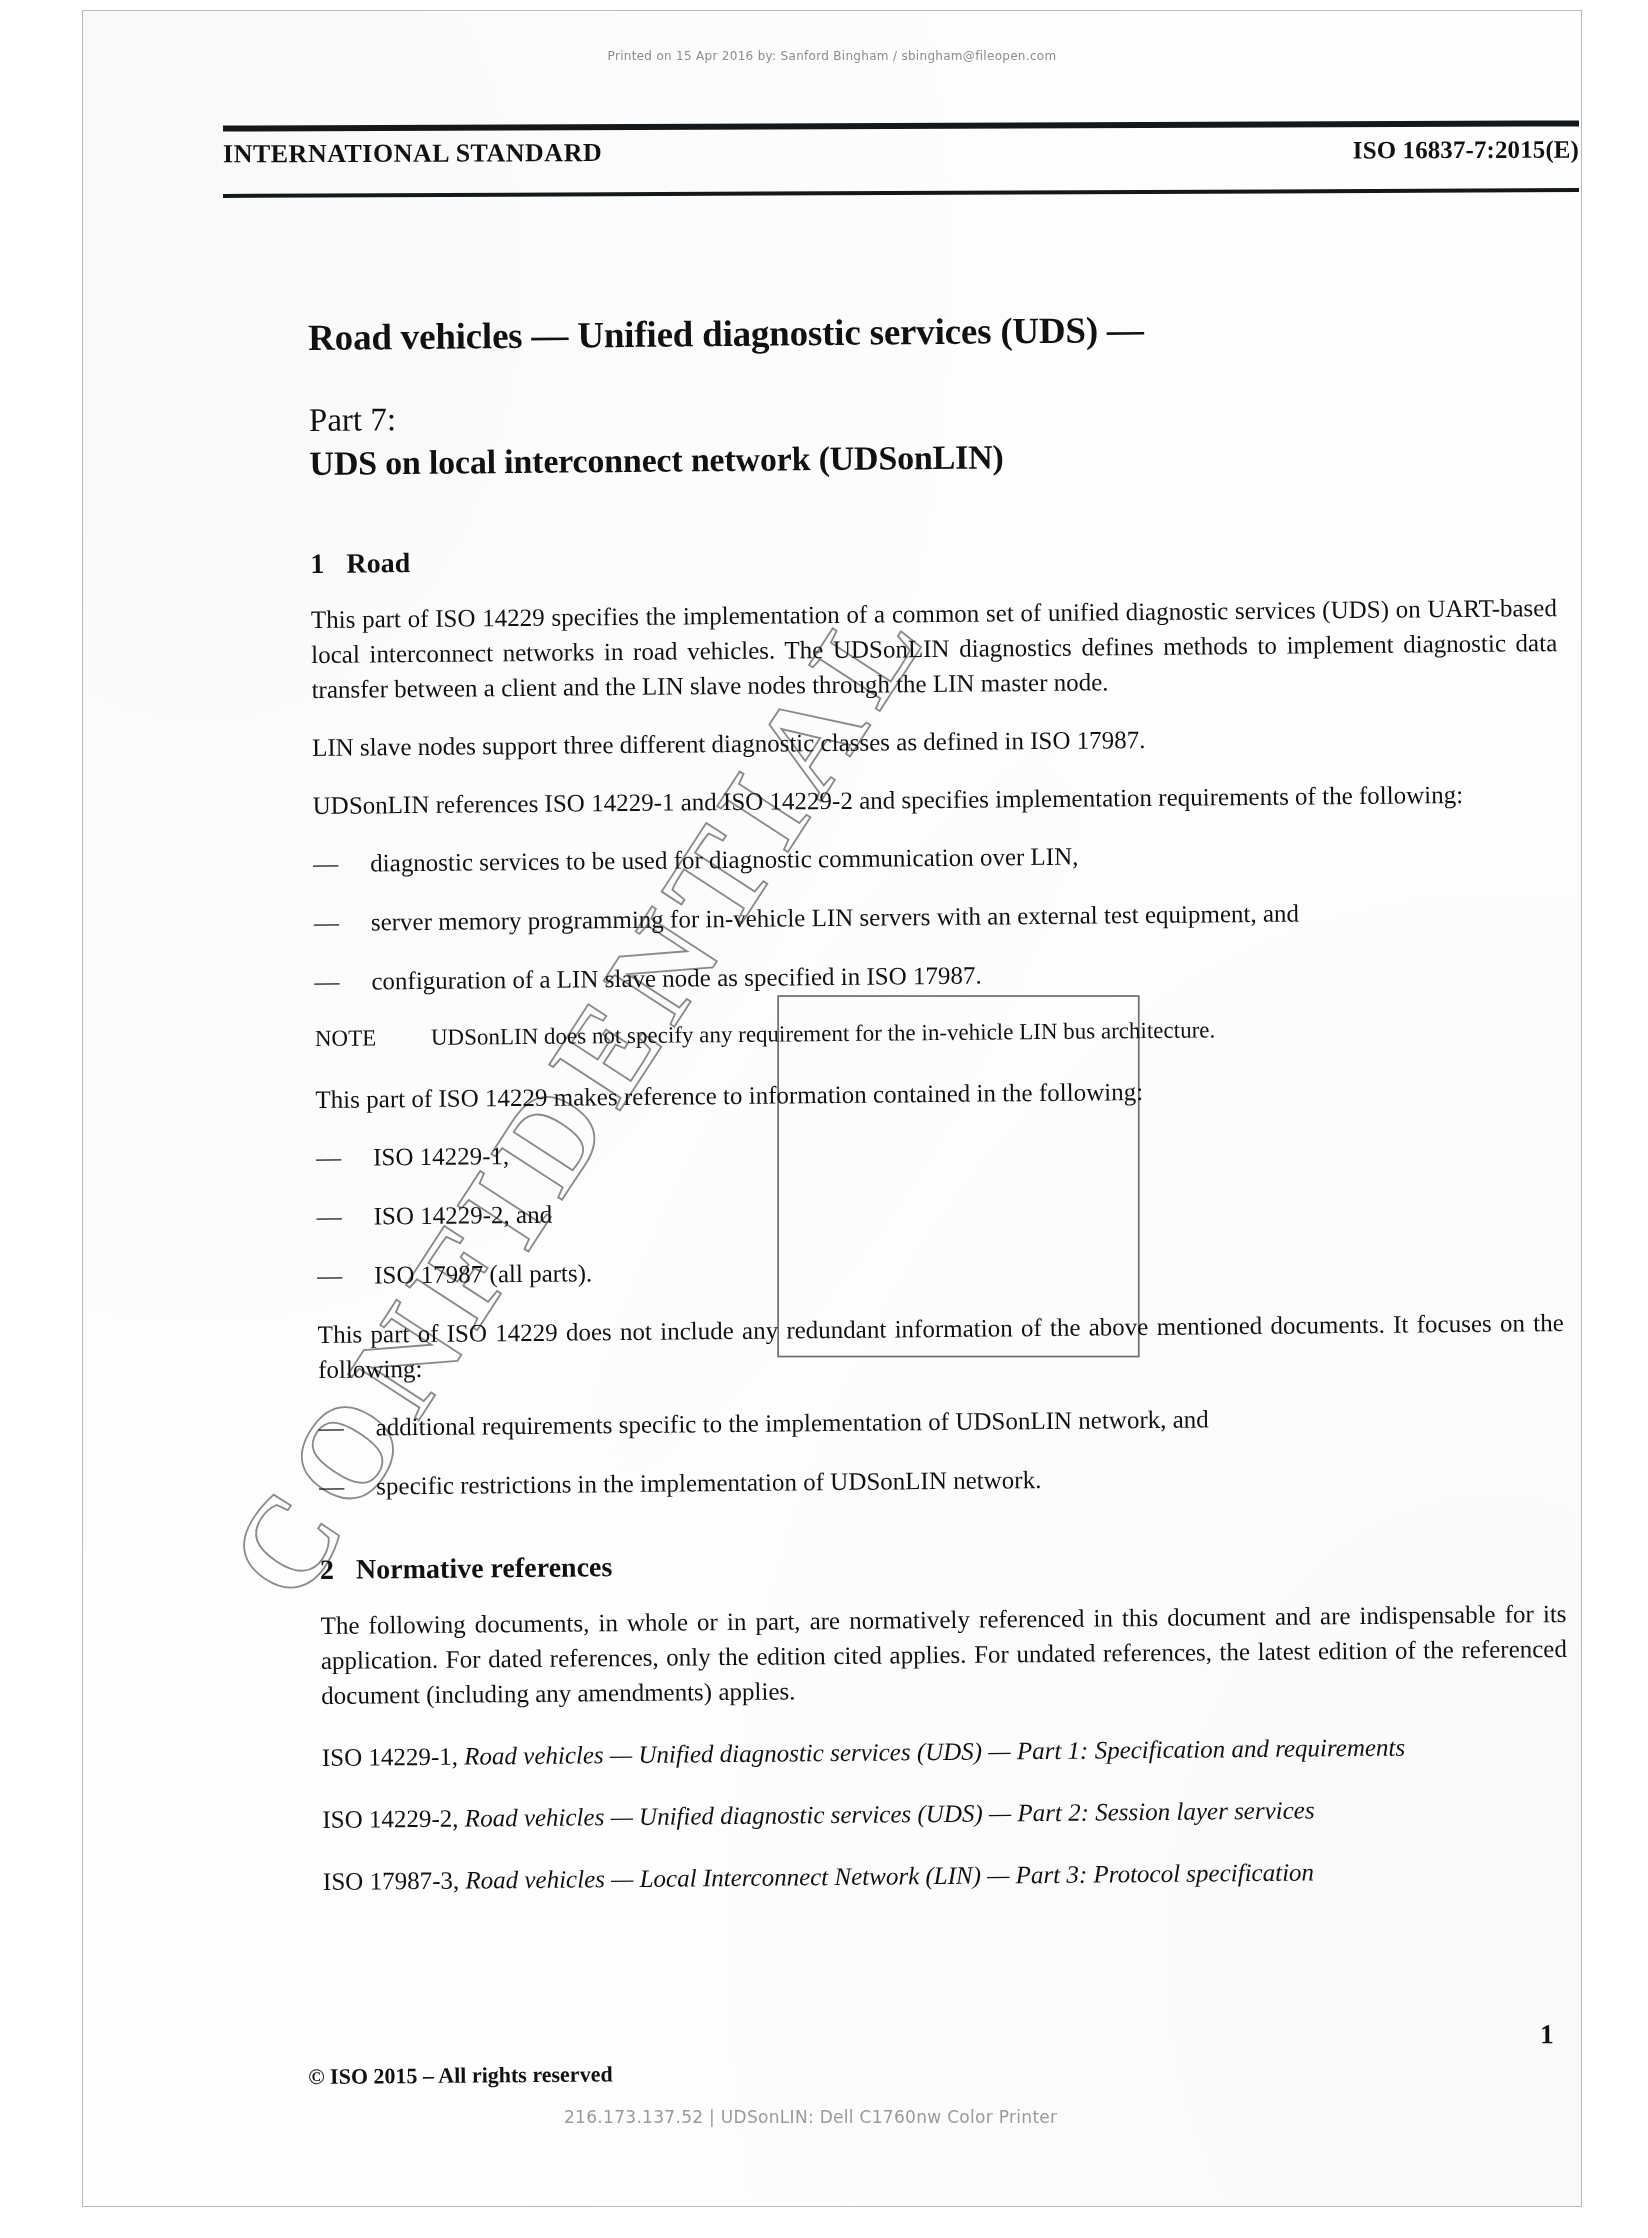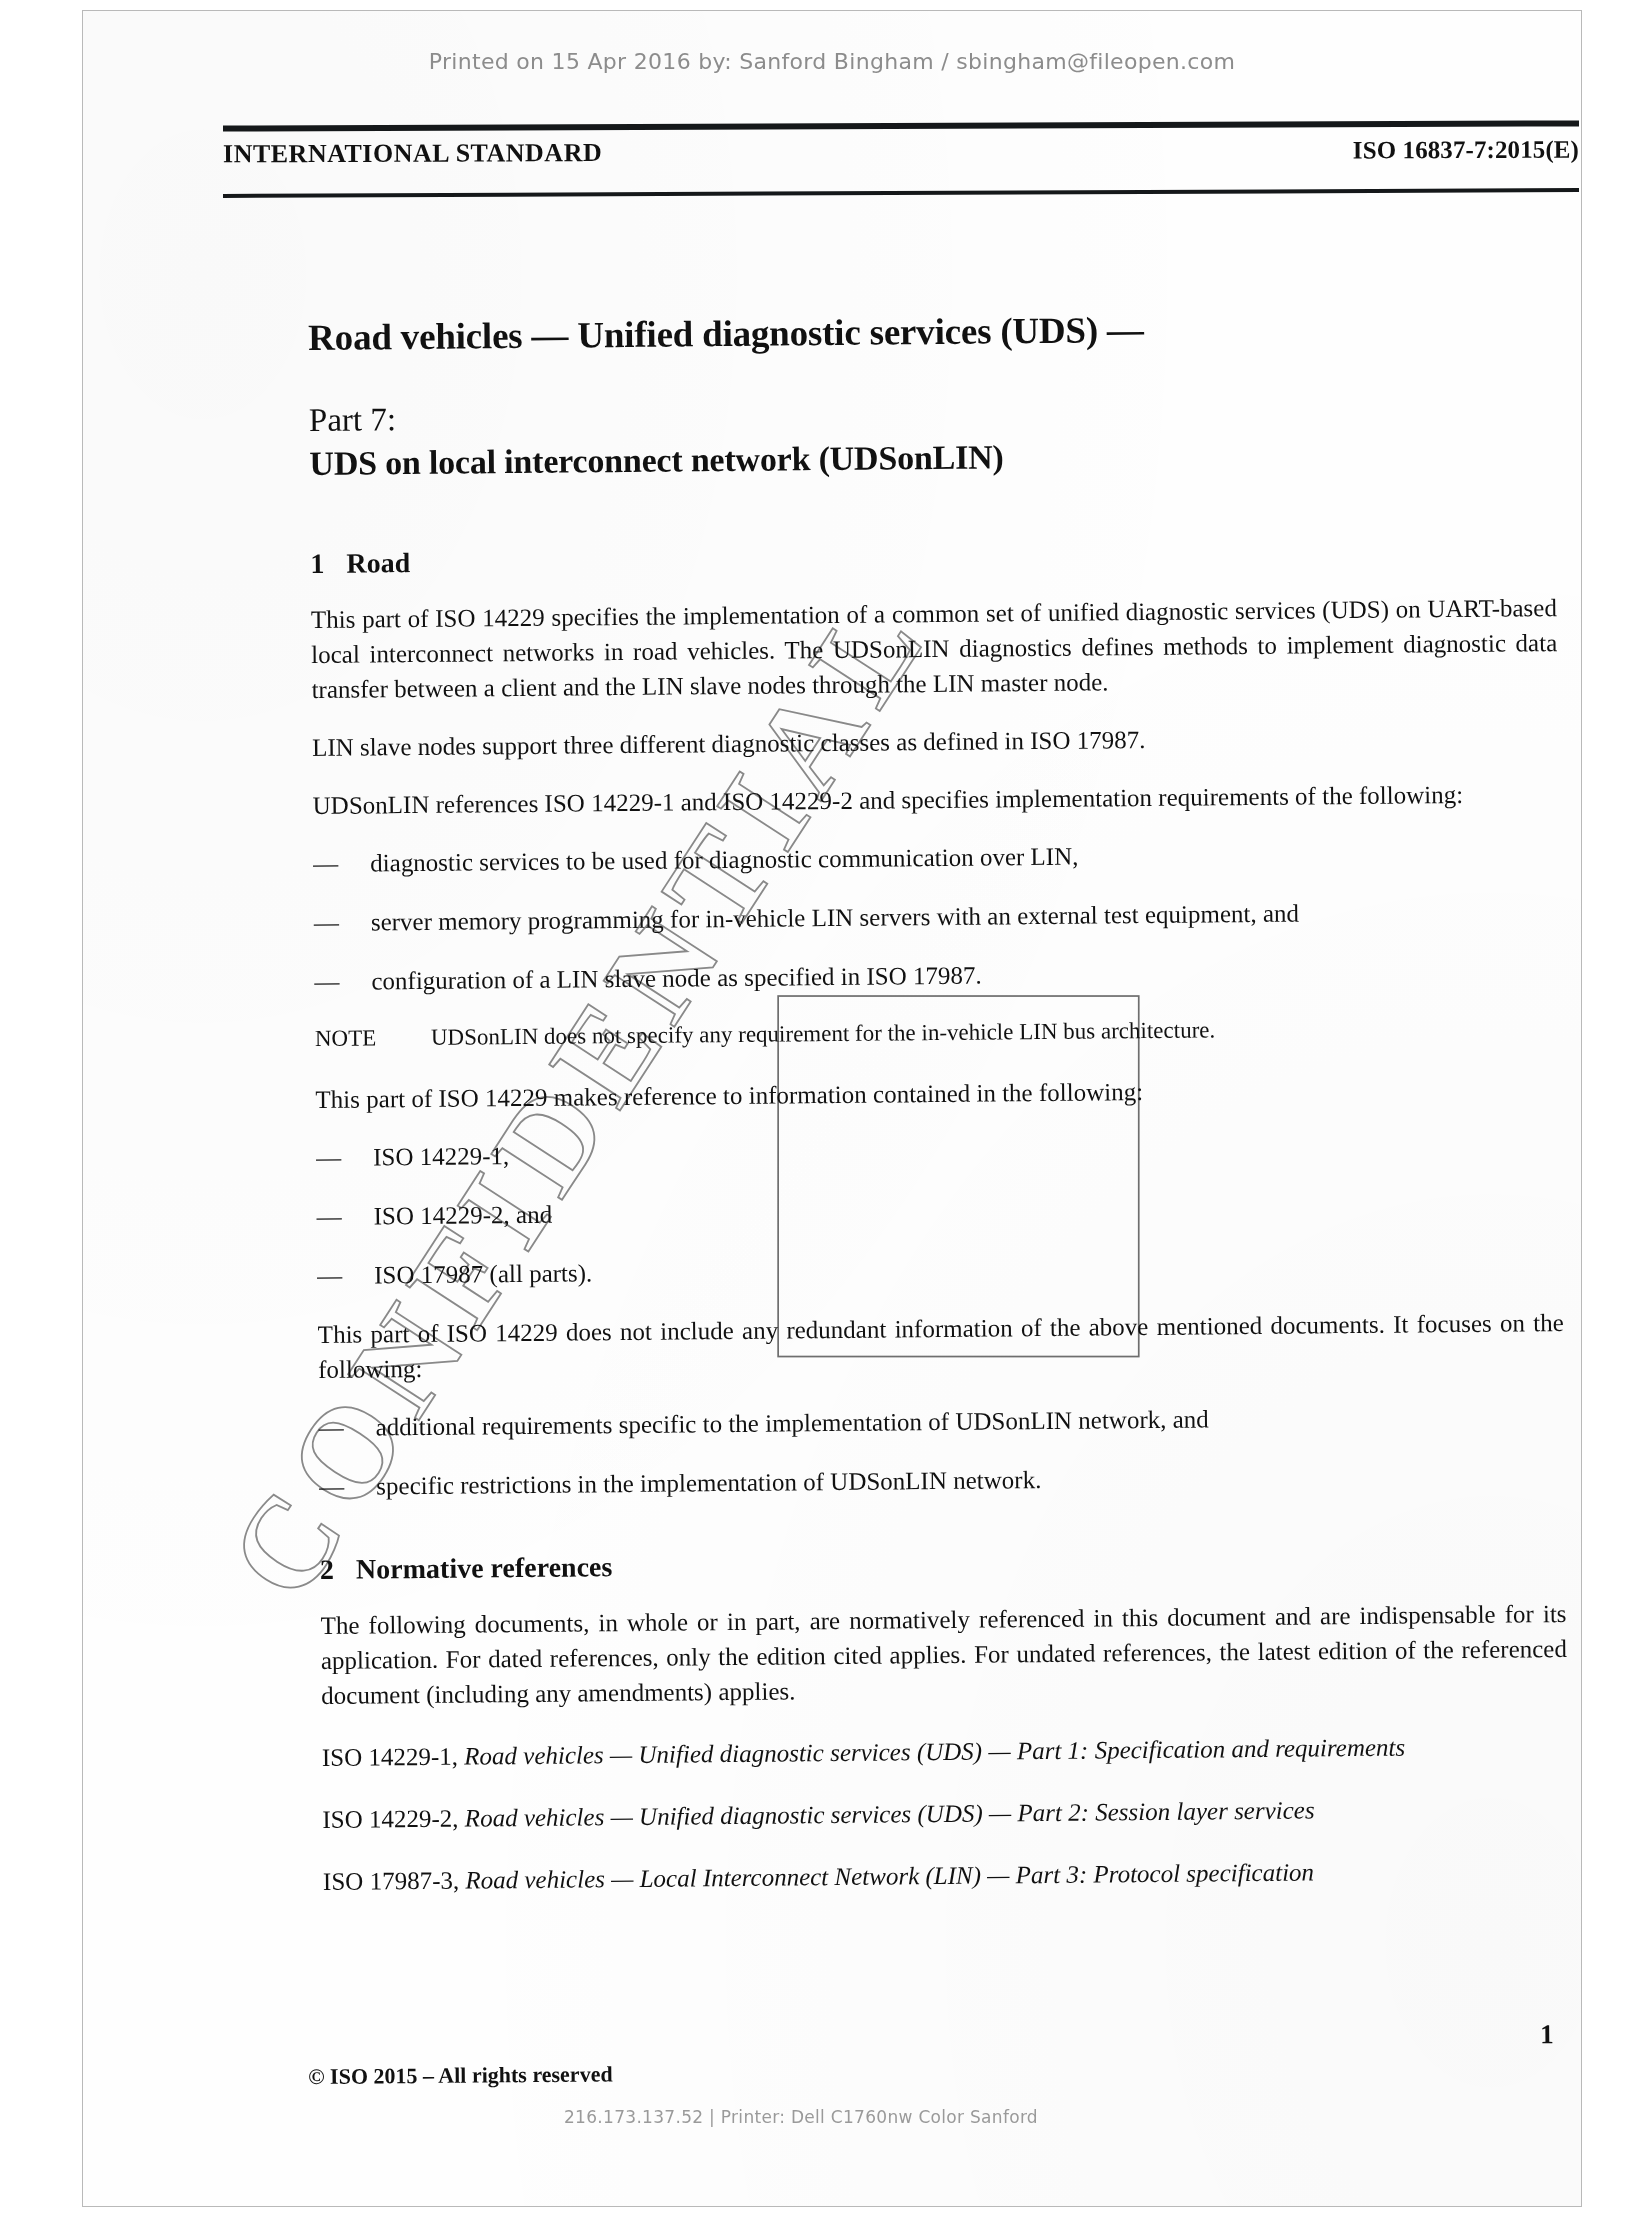--- a/index.html
+++ b/index.html
@@ -41,21 +41,21 @@
   }
 
   
   #print-banner {
     position: absolute;
     left: 0;
     top: 38px;
     width: 100%;
     text-align: center;
     font-family: "DejaVu Sans", "Liberation Sans", sans-serif;
-    font-size: 22px;
+    font-size: 12px;
     letter-spacing: 0.3px;
     color: #8c8c8c;
     z-index: 6;
   }
 
   
   .rule-thick {
     position: absolute;
     left: 140px;
     width: 1356px;
@@ -346,16 +346,16 @@
       <span>ISO 17987-3, </span><i>Road vehicles — Local Interconnect Network (LIN) — Part 3: Protocol specification</i>
     </p>
 
   </div>
 
   <div id="footer">
     <span id="footer-copyright">© ISO 2015 – All rights reserved</span>
     <span id="page-number">1</span>
   </div>
 
-  <div id="printer-line">216.173.137.52 | Printer: Dell C1760nw Color Sanford</div>
+  <div id="printer-line">216.173.137.52 | UDSonLIN: Dell C1760nw Color Printer</div>
 
 </div>
 
 
 </body></html>

